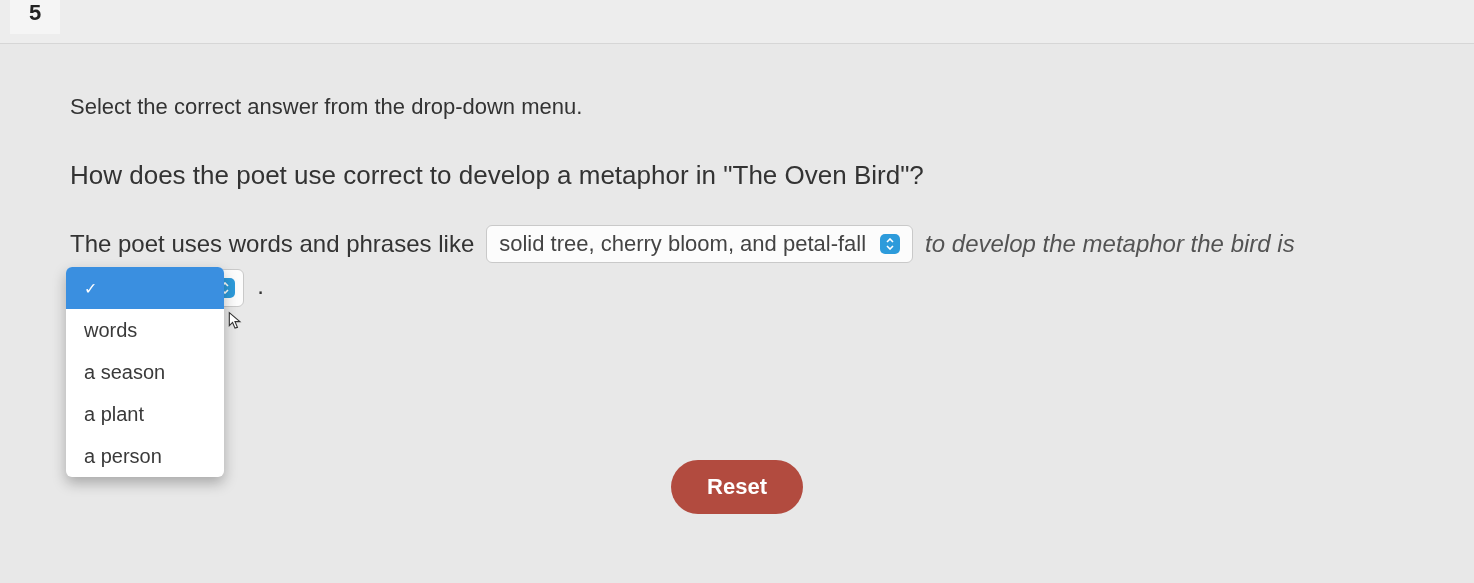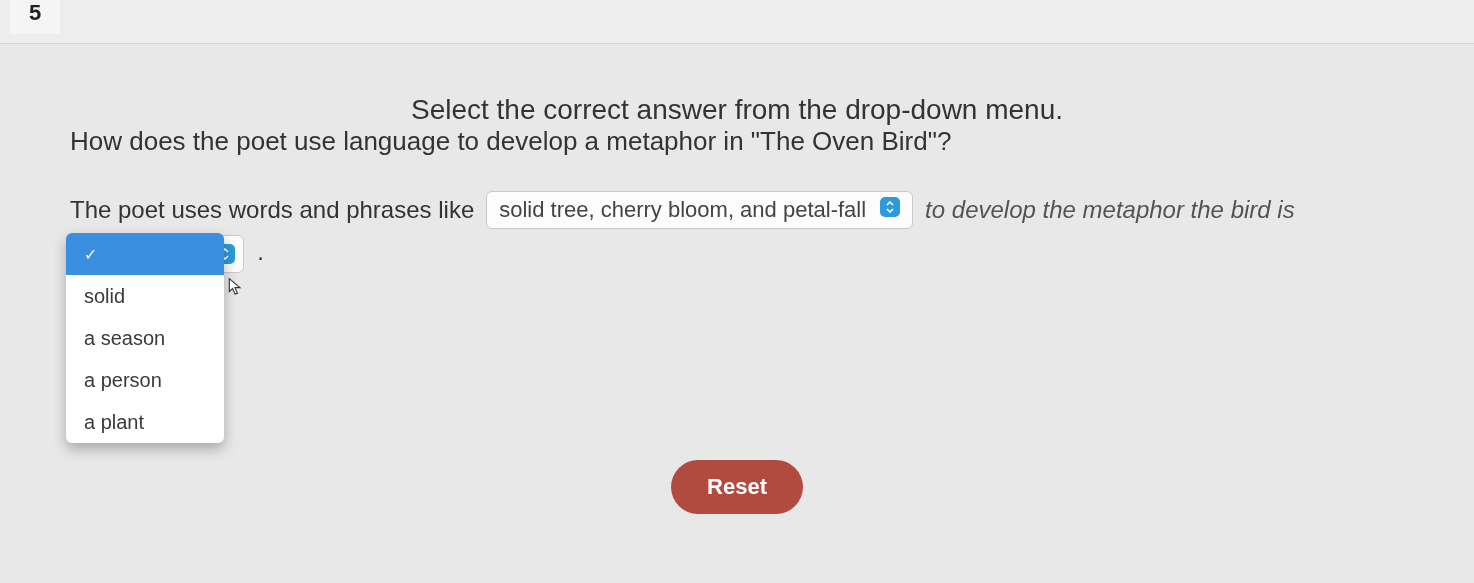--- a/index.html
+++ b/index.html
@@ -33,39 +33,40 @@
       font-size: 22px;
       font-weight: bold;
       color: #222;
     }
     .content {
       padding: 50px 70px 30px 70px;
       color: #333;
       font-size: 26px;
     }
     .instruction {
-      font-size: 28px;
-      text-align: center;
+      margin-bottom: 40px;
+      font-size: 22px;
     }
     .prompt {
       margin-bottom: 34px;
       font-size: 26px;
     }
     .sentence-row {
       display: flex;
       align-items: center;
       flex-wrap: wrap;
       gap: 12px;
       font-size: 24px;
     }
     .sentence-text {
       color: #333;
     }
     .select-box {
       display: inline-flex;
+      align-items: center;
       background: #fcfcfc;
       border: 1px solid #c9c9c9;
       border-radius: 6px;
       padding: 5px 12px;
       font-size: 22px;
       color: #444;
       height: 38px;
       gap: 14px;
     }
     .select-arrow {
@@ -180,21 +181,21 @@
 <div class="top-bar">
   <div class="question-number-box">
     <span class="question-number">5</span>
   </div>
 </div>
 
 <div class="content">
 
   <p class="instruction">Select the correct answer from the drop-down menu.</p>
 
-  <p class="prompt">How does the poet use language to develop a metaphor in "The Oven Bird"?</p>
+  <p class="prompt">How does the poet use correct to develop a metaphor in "The Oven Bird"?</p>
 
   <div class="sentence-row">
     <span class="sentence-text">The poet uses words and phrases like</span>
 
     <span class="select-box">
       <span>solid tree, cherry bloom, and petal-fall</span>
       <span class="select-arrow">
         <svg width="10" height="12" viewBox="0 0 10 12">
             <path d="M2 4 L5 1 L8 4" stroke="#fff" stroke-width="1.6" fill="none"></path>
             <path d="M2 8 L5 11 L8 8" stroke="#fff" stroke-width="1.6" fill="none"></path>
@@ -215,30 +216,30 @@
       </span>
     </span>
     <span class="period">.</span>
 
     <div class="dropdown-menu">
       <div class="dropdown-item selected">
         <span class="check">✓</span>
         <span></span>
       </div>
       <div class="dropdown-item">
-        <span>solid</span>
+        <span>words</span>
       </div>
       <div class="dropdown-item">
         <span>a season</span>
       </div>
       <div class="dropdown-item">
+        <span>a plant</span>
+      </div>
+      <div class="dropdown-item">
         <span>a person</span>
-      </div>
-      <div class="dropdown-item">
-        <span>a plant</span>
       </div>
     </div>
 
     <span class="cursor">
       <svg width="26" height="26" viewBox="0 0 32 32">
         <path d="M9 7 L9 23 L13 19 L16 26 L19 25 L16 18 L22 18 Z" fill="#fff" stroke="#333" stroke-width="1.4"></path>
       </svg>
     </span>
   </div>
 

